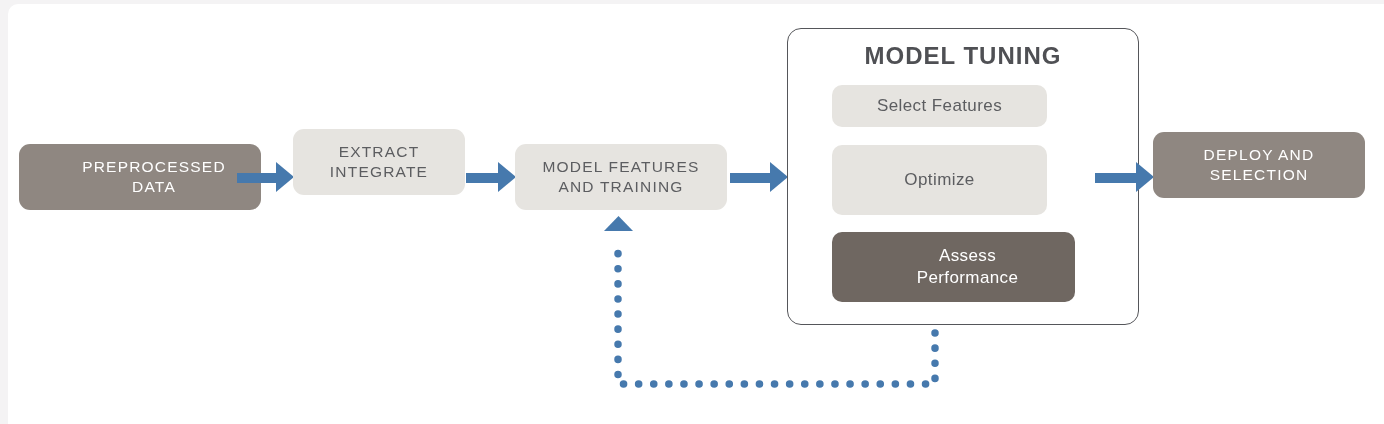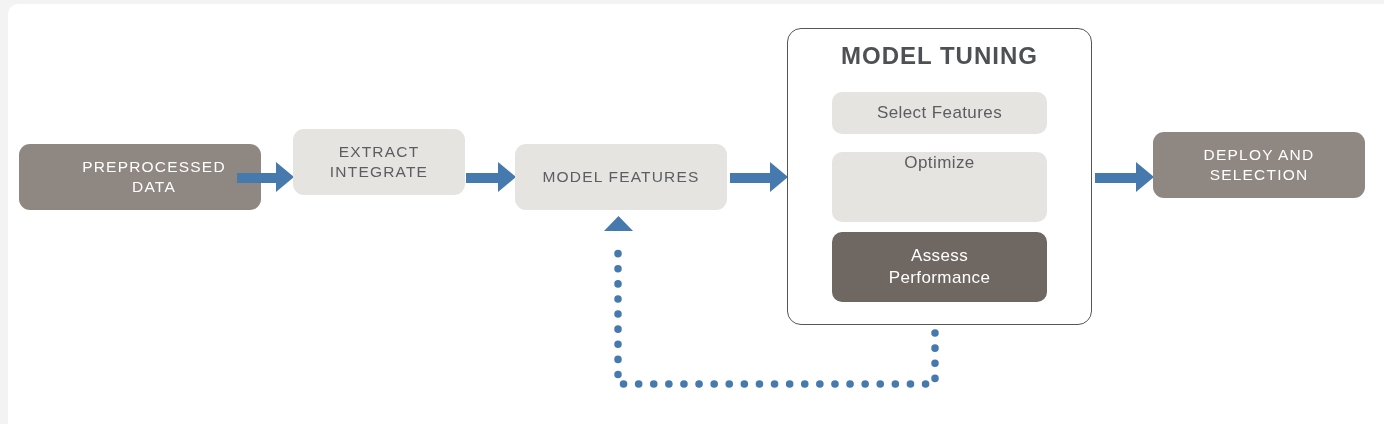--- a/index.html
+++ b/index.html
@@ -44,43 +44,43 @@
     transform:translateY(-50%);height:10px;background:var(--blue);
   }
   .arrow::after{
     content:"";position:absolute;right:-1px;top:0;width:0;height:0;
     border-top:15.5px solid transparent;
     border-bottom:15.5px solid transparent;
     border-left:18px solid var(--blue);
   }
   
   .tuning{
-    position:absolute;left:787px;top:28px;width:305px;height:297px;
+    position:absolute;left:787px;top:28px;width:352px;height:297px;
     background:#ffffff;
     border:1.6px solid var(--border-gray);
     border-radius:14px;box-sizing:border-box;
   }
   .tuning-title{
     position:absolute;left:0;right:0;top:13px;
     text-align:center;
     font-size:24px;font-weight:700;letter-spacing:1px;
     color:var(--title-color);white-space:nowrap;
   }
   .step{
     position:absolute;left:44px;width:215px;
     display:flex;flex-direction:column;align-items:center;justify-content:center;
     border-radius:10px;
     font-size:17px;letter-spacing:.4px;line-height:22px;
-    text-align:center;white-space:nowrap;margin-top:7px;
+    text-align:center;white-space:nowrap;
   }
   .step.light{background:var(--light-gray);color:var(--text-dark);}
   .step.darker{background:var(--dark-taupe);color:#ffffff;}
   #step-select{top:56px;height:42px;}
-  #step-optimize{top:116px;height:70px;justify-content:space-between;}
-  #step-assess{top:196px;height:70px;}
+  #step-optimize{top:116px;height:70px;}
+  #step-assess{top:203px;height:70px;padding-left:28px;}
   
   .feedback-svg{position:absolute;left:0;top:0;width:1384px;height:424px;pointer-events:none;}
 </style>
 </head>
 <body>
 
 <div id="root">
   <div class="panel"></div>
 
   <svg class="feedback-svg" viewBox="0 0 1384 424" xmlns="http://www.w3.org/2000/svg">
@@ -97,20 +97,21 @@
 
   <div class="node light" style="left:293px;top:129px;width:172px;height:66px;">
     <span>EXTRACT</span>
     <span>INTEGRATE</span>
   </div>
 
   <div class="arrow" style="left:466px;top:162px;width:49px;"></div>
 
   <div class="node light" style="left:515px;top:144px;width:212px;height:66px;">
     <span>MODEL FEATURES</span>
+    <span>AND TRAINING</span>
   </div>
 
   <div class="arrow" style="left:730px;top:162px;width:57px;"></div>
 
   <div class="tuning">
     <div class="tuning-title">MODEL TUNING</div>
 
     <div id="step-select" class="step light">
       <span>Select Features</span>
     </div>

